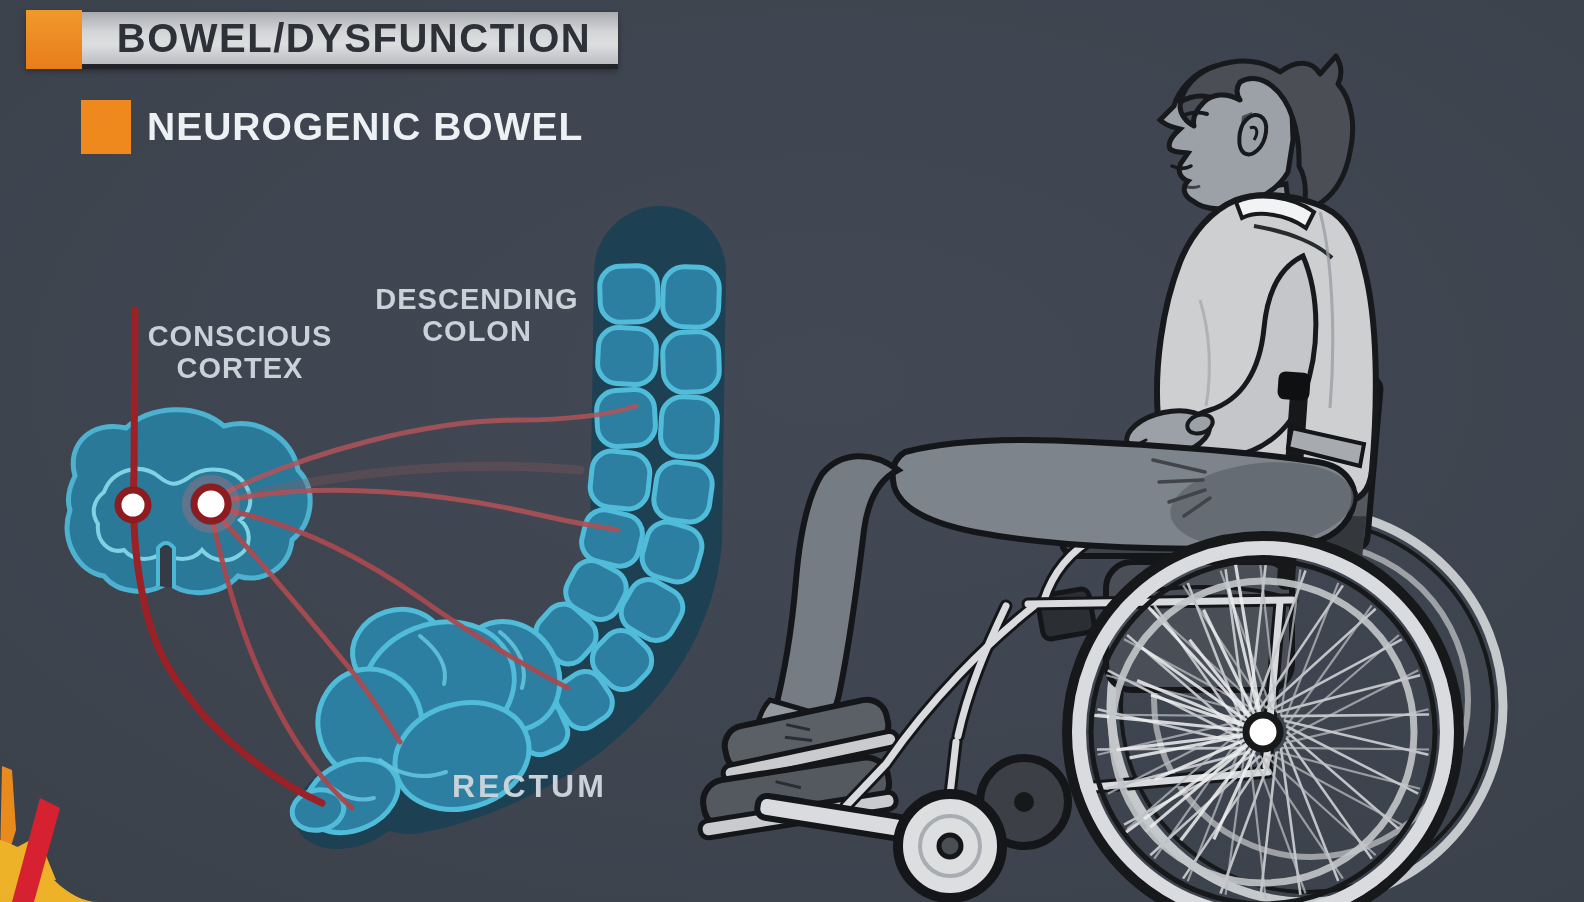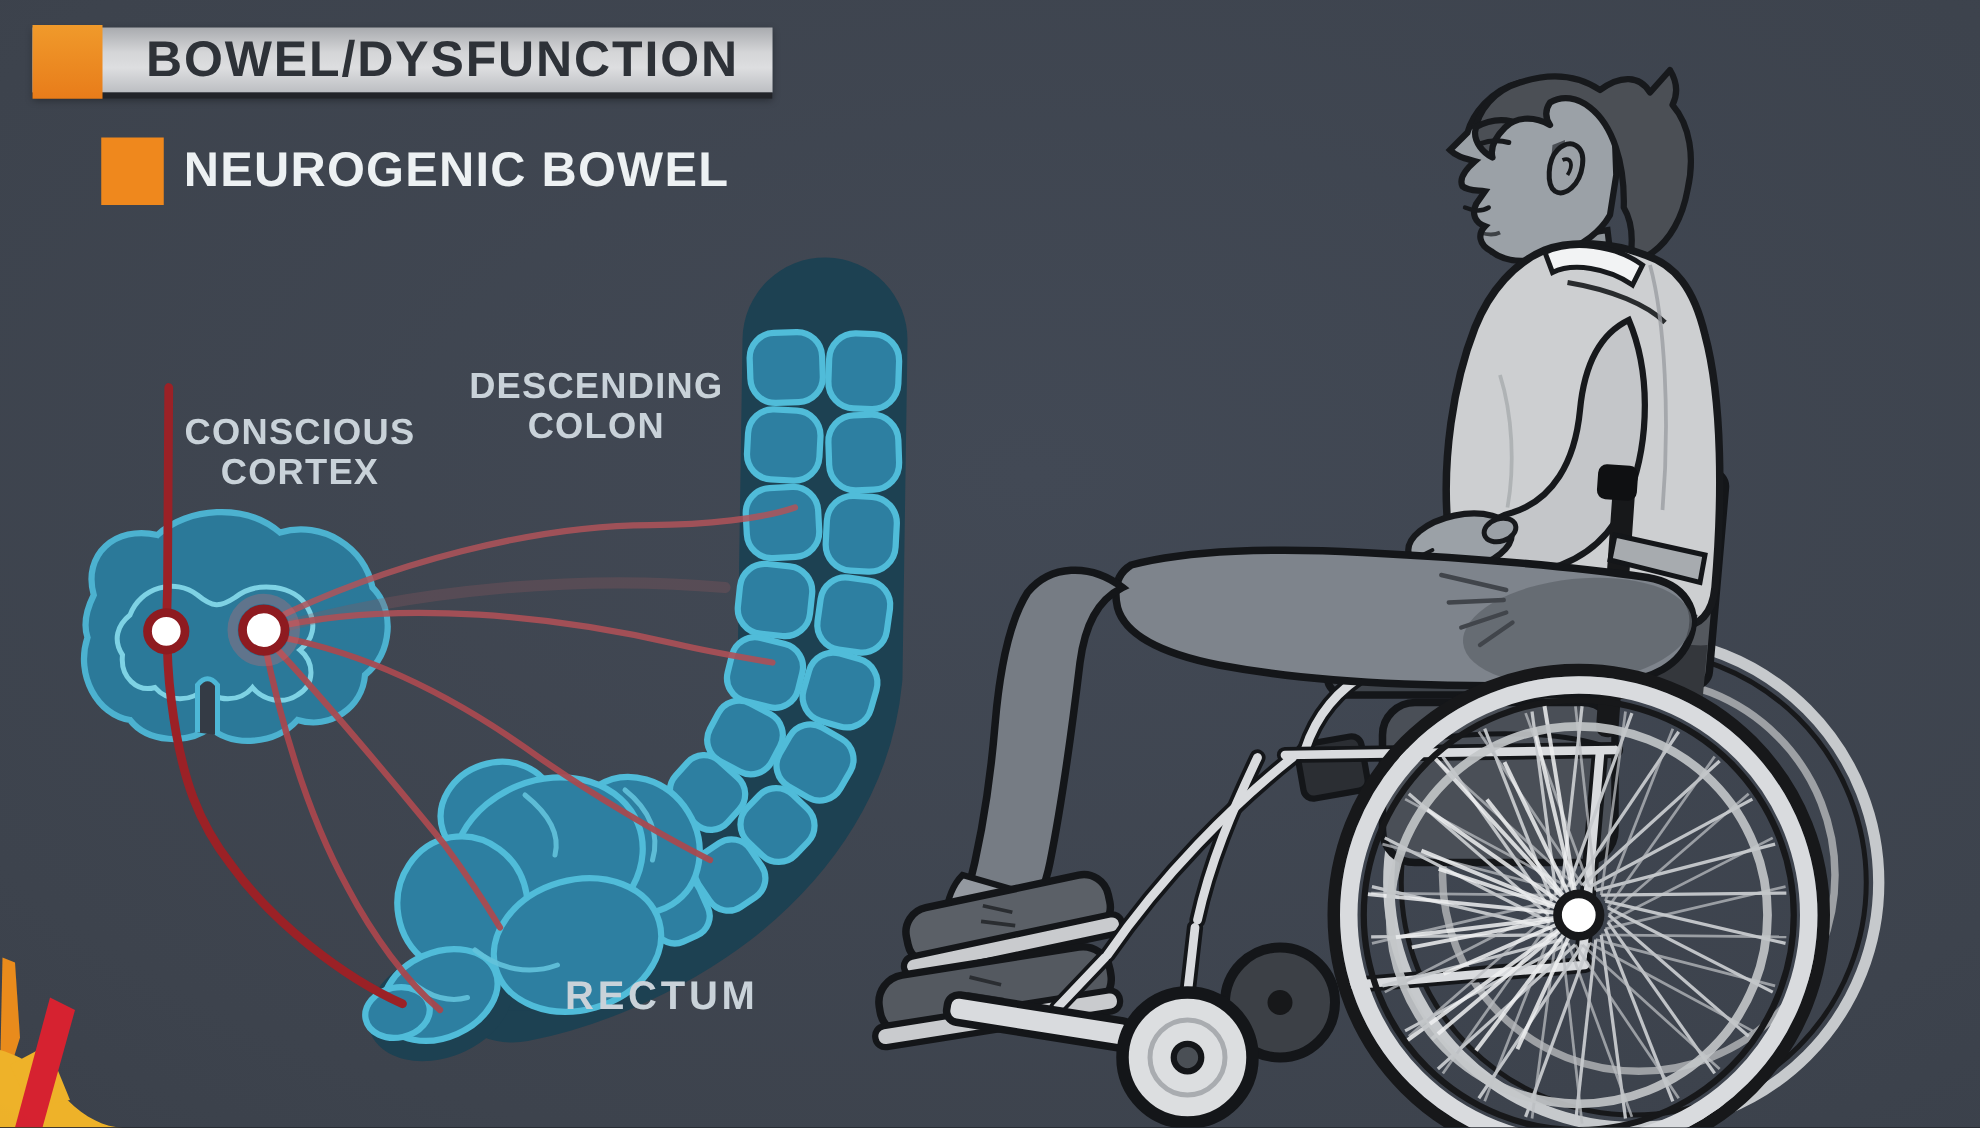--- a/index.html
+++ b/index.html
@@ -6,21 +6,21 @@
   .stage{
     position:relative;width:1584px;height:902px;overflow:hidden;
     background:radial-gradient(130% 130% at 52% 42%, #424955 0%, #3d434d 48%, #343a44 100%);
     font-family:"Liberation Sans", sans-serif;
   }
   .stage::after{
     content:"";position:absolute;inset:0;pointer-events:none;
     background:radial-gradient(120% 120% at 50% 45%, rgba(0,0,0,0) 60%, rgba(0,0,0,.16) 100%);
   }
   svg.scene{position:absolute;left:0;top:0;}
-  .abs{position:absolute;margin-top:10px;}
+  .abs{position:absolute;}
   
   .title-bar{
     left:26px;top:12px;width:592px;height:52px;
     background:linear-gradient(180deg,#a9abaf 0%,#d4d5d7 38%,#dddee0 62%,#bcbec2 100%);
     border-bottom:5px solid #222429;
     box-shadow:0 2px 6px rgba(0,0,0,.35);
   }
   .title-square{
     left:26px;top:10px;width:56px;height:59px;z-index:3;
     background:linear-gradient(180deg,#f09a2b 0%,#e87c1a 100%);

